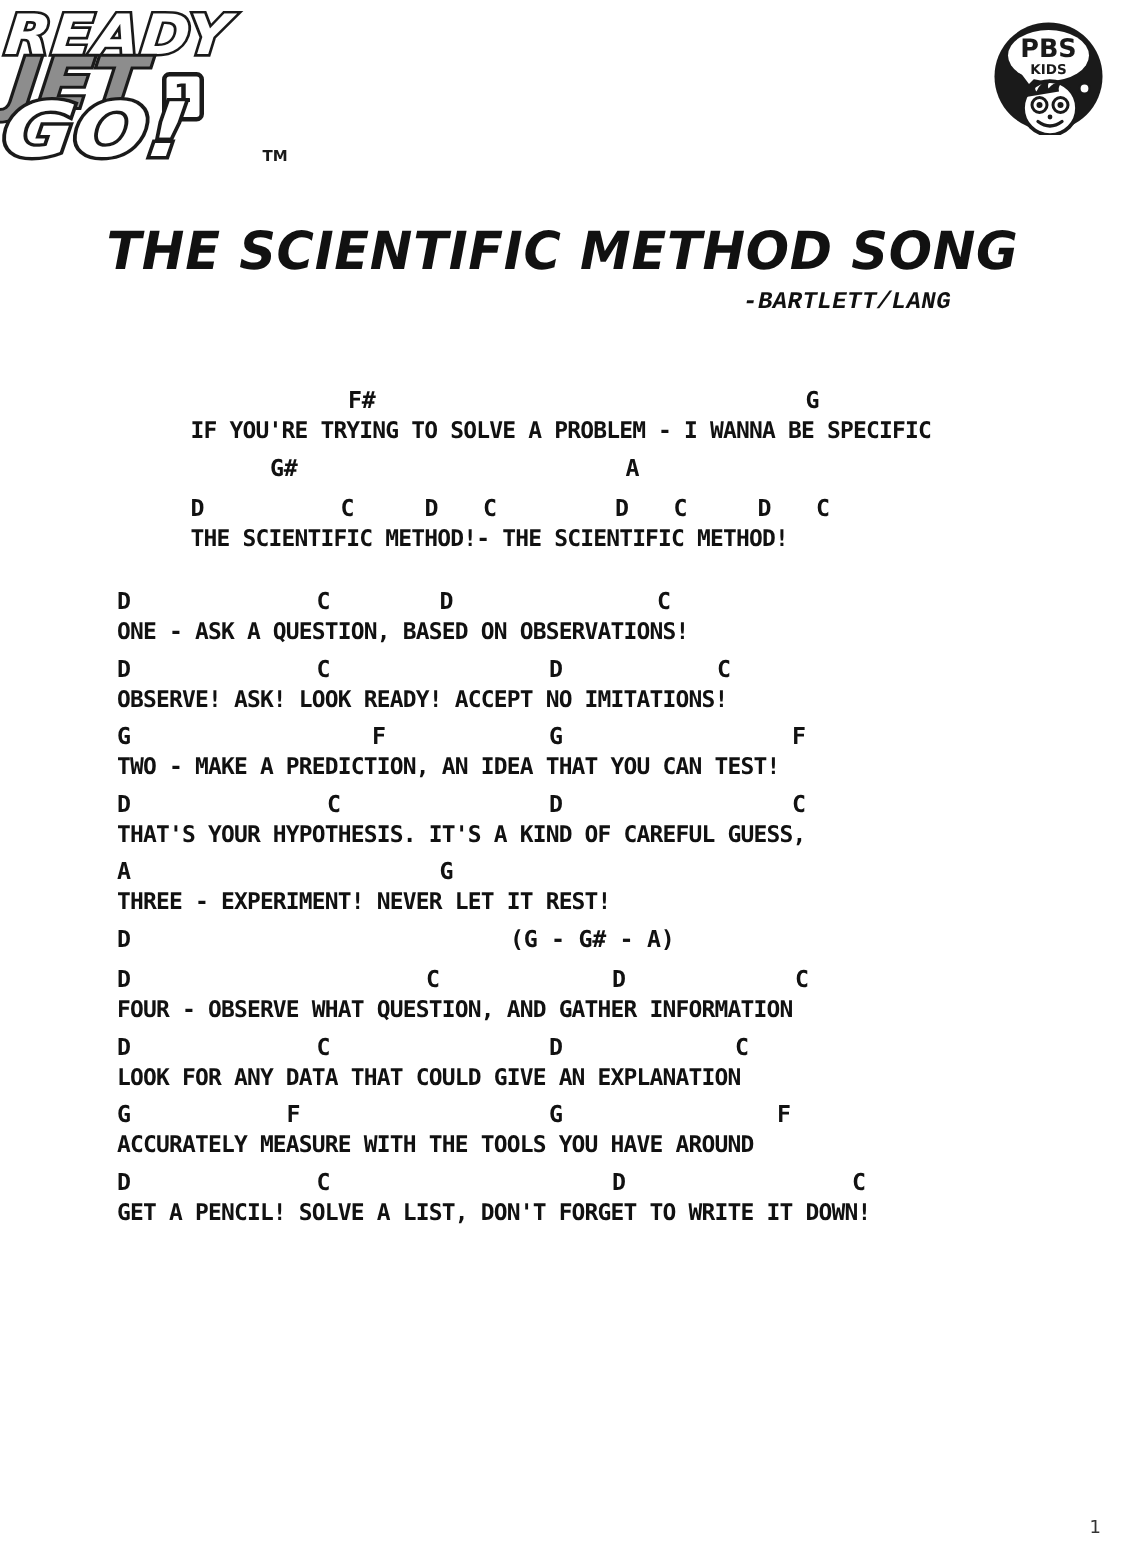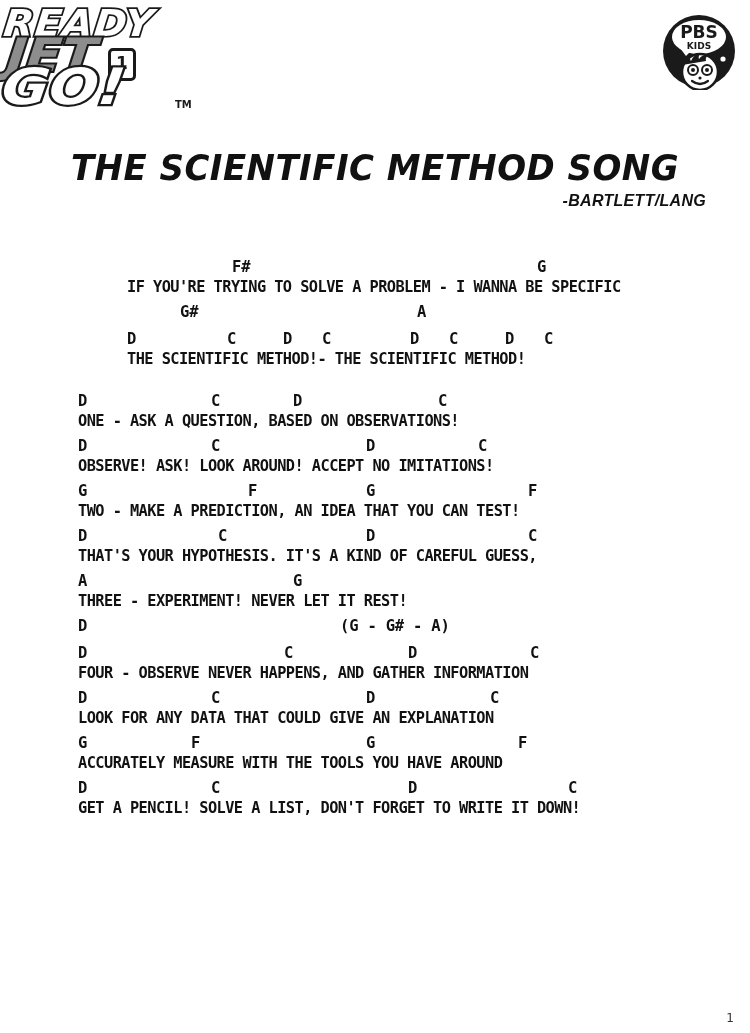--- a/index.html
+++ b/index.html
@@ -128,23 +128,23 @@
     font-weight: 900;
     font-style: italic;
     font-size: 35px;
     letter-spacing: 0.5px;
     color: #111111;
     transform: scaleX(0.97);
     white-space: nowrap;
   }
   .song-credit {
     margin-top: 4px;
-    padding-right: 44px;
+    padding-right: 116px;
     text-align: right;
-    font-family: Liberation Sans, sans-serif;
+    font-family: Liberation Mono, monospace;
     font-weight: 900;
     font-style: italic;
     font-size: 16px;
     letter-spacing: 0.3px;
     color: #111111;
   }
 
   
   .lyrics {
     position: absolute;
@@ -254,40 +254,40 @@
         <div class="textline">THE SCIENTIFIC METHOD!- THE SCIENTIFIC METHOD!</div>
       </div>
     </div>
     <div class="section section-verse">
       <div class="stanza">
         <div class="chordline"><span class="chord" style="left: 0px;">D</span><span class="chord" style="left: 133px;">C</span><span class="chord" style="left: 215px;">D</span><span class="chord" style="left: 360px;">C</span></div>
         <div class="textline">ONE - ASK A QUESTION, BASED ON OBSERVATIONS!</div>
       </div>
       <div class="stanza">
         <div class="chordline"><span class="chord" style="left: 0px;">D</span><span class="chord" style="left: 133px;">C</span><span class="chord" style="left: 288px;">D</span><span class="chord" style="left: 400px;">C</span></div>
-        <div class="textline">OBSERVE! ASK! LOOK AROUND! ACCEPT NO IMITATIONS!</div>
+        <div class="textline">OBSERVE! ASK! LOOK READY! ACCEPT NO IMITATIONS!</div>
       </div>
       <div class="stanza">
         <div class="chordline"><span class="chord" style="left: 0px;">G</span><span class="chord" style="left: 170px;">F</span><span class="chord" style="left: 288px;">G</span><span class="chord" style="left: 450px;">F</span></div>
         <div class="textline">TWO - MAKE A PREDICTION, AN IDEA THAT YOU CAN TEST!</div>
       </div>
       <div class="stanza">
         <div class="chordline"><span class="chord" style="left: 0px;">D</span><span class="chord" style="left: 140px;">C</span><span class="chord" style="left: 288px;">D</span><span class="chord" style="left: 450px;">C</span></div>
         <div class="textline">THAT'S YOUR HYPOTHESIS. IT'S A KIND OF CAREFUL GUESS,</div>
       </div>
       <div class="stanza">
         <div class="chordline"><span class="chord" style="left: 0px;">A</span><span class="chord" style="left: 215px;">G</span></div>
         <div class="textline">THREE - EXPERIMENT! NEVER LET IT REST!</div>
       </div>
       <div class="stanza">
         <div class="chordline"><span class="chord" style="left: 0px;">D</span><span class="chord" style="left: 262px;">(G - G# - A)</span></div>
       </div>
       <div class="stanza">
         <div class="chordline"><span class="chord" style="left: 0px;">D</span><span class="chord" style="left: 206px;">C</span><span class="chord" style="left: 330px;">D</span><span class="chord" style="left: 452px;">C</span></div>
-        <div class="textline">FOUR - OBSERVE NEVER HAPPENS, AND GATHER INFORMATION</div>
+        <div class="textline">FOUR - OBSERVE WHAT QUESTION, AND GATHER INFORMATION</div>
       </div>
       <div class="stanza">
         <div class="chordline"><span class="chord" style="left: 0px;">D</span><span class="chord" style="left: 133px;">C</span><span class="chord" style="left: 288px;">D</span><span class="chord" style="left: 412px;">C</span></div>
         <div class="textline">LOOK FOR ANY DATA THAT COULD GIVE AN EXPLANATION</div>
       </div>
       <div class="stanza">
         <div class="chordline"><span class="chord" style="left: 0px;">G</span><span class="chord" style="left: 113px;">F</span><span class="chord" style="left: 288px;">G</span><span class="chord" style="left: 440px;">F</span></div>
         <div class="textline">ACCURATELY MEASURE WITH THE TOOLS YOU HAVE AROUND</div>
       </div>
       <div class="stanza">

